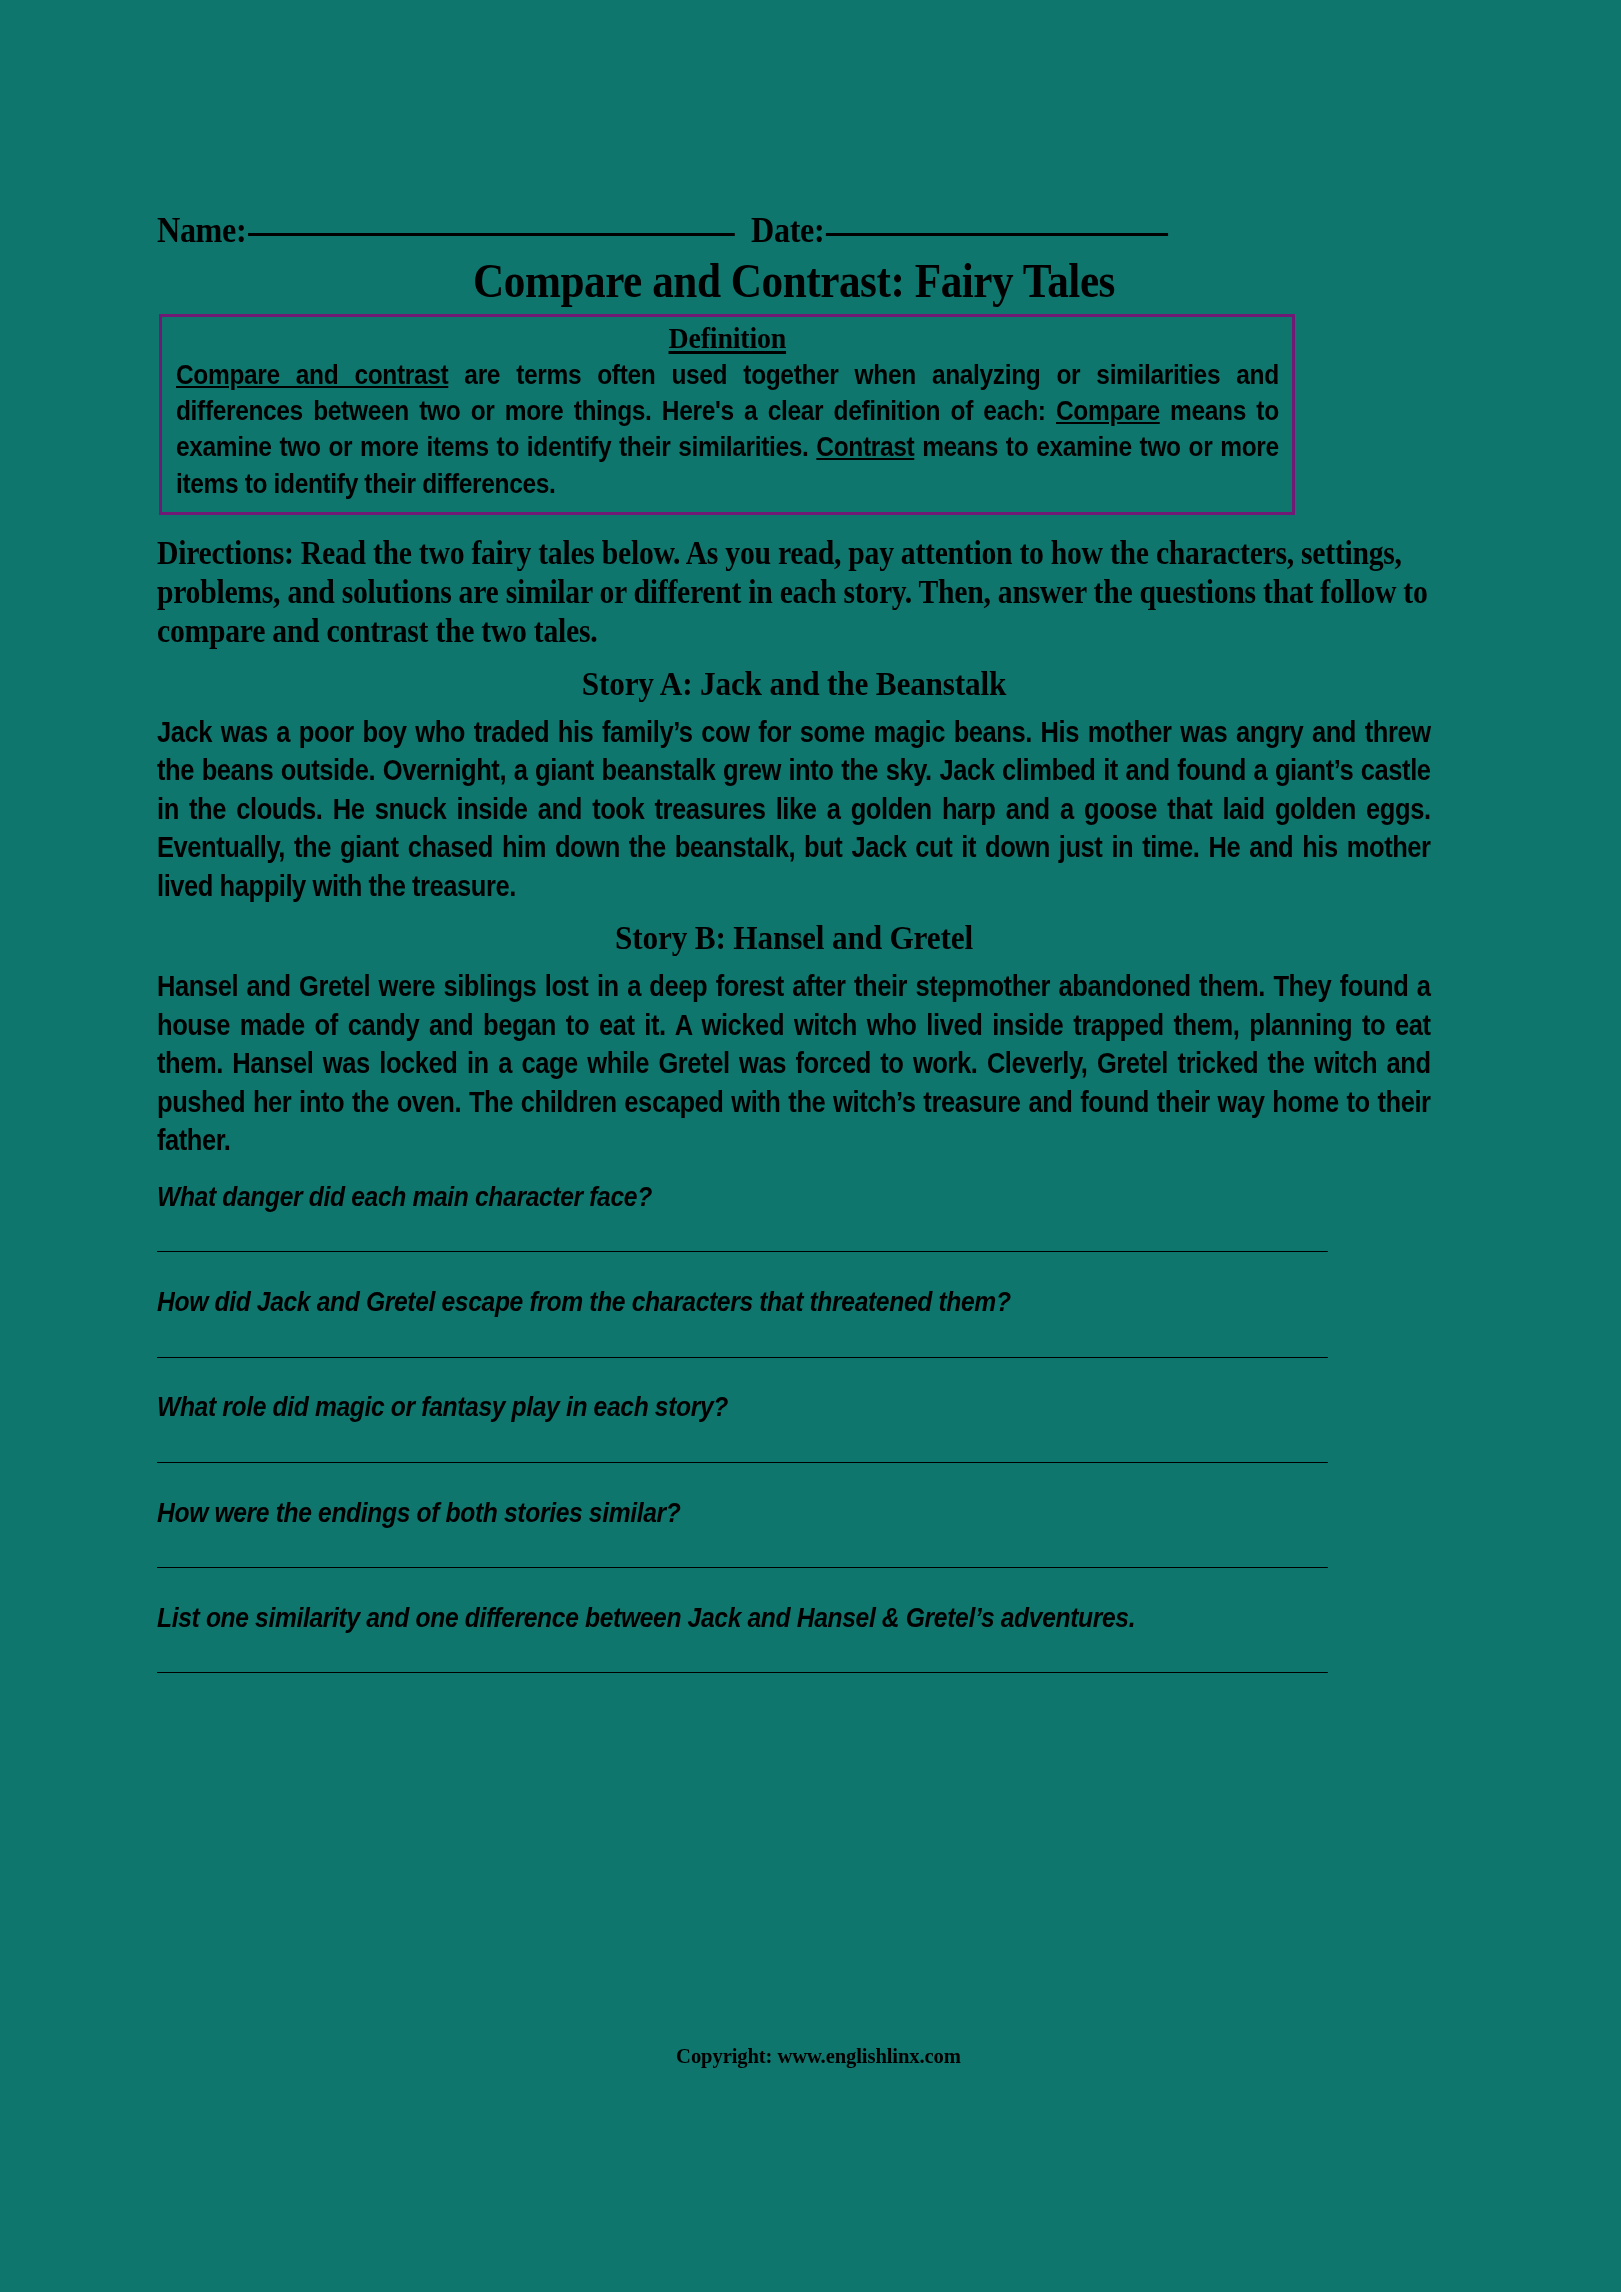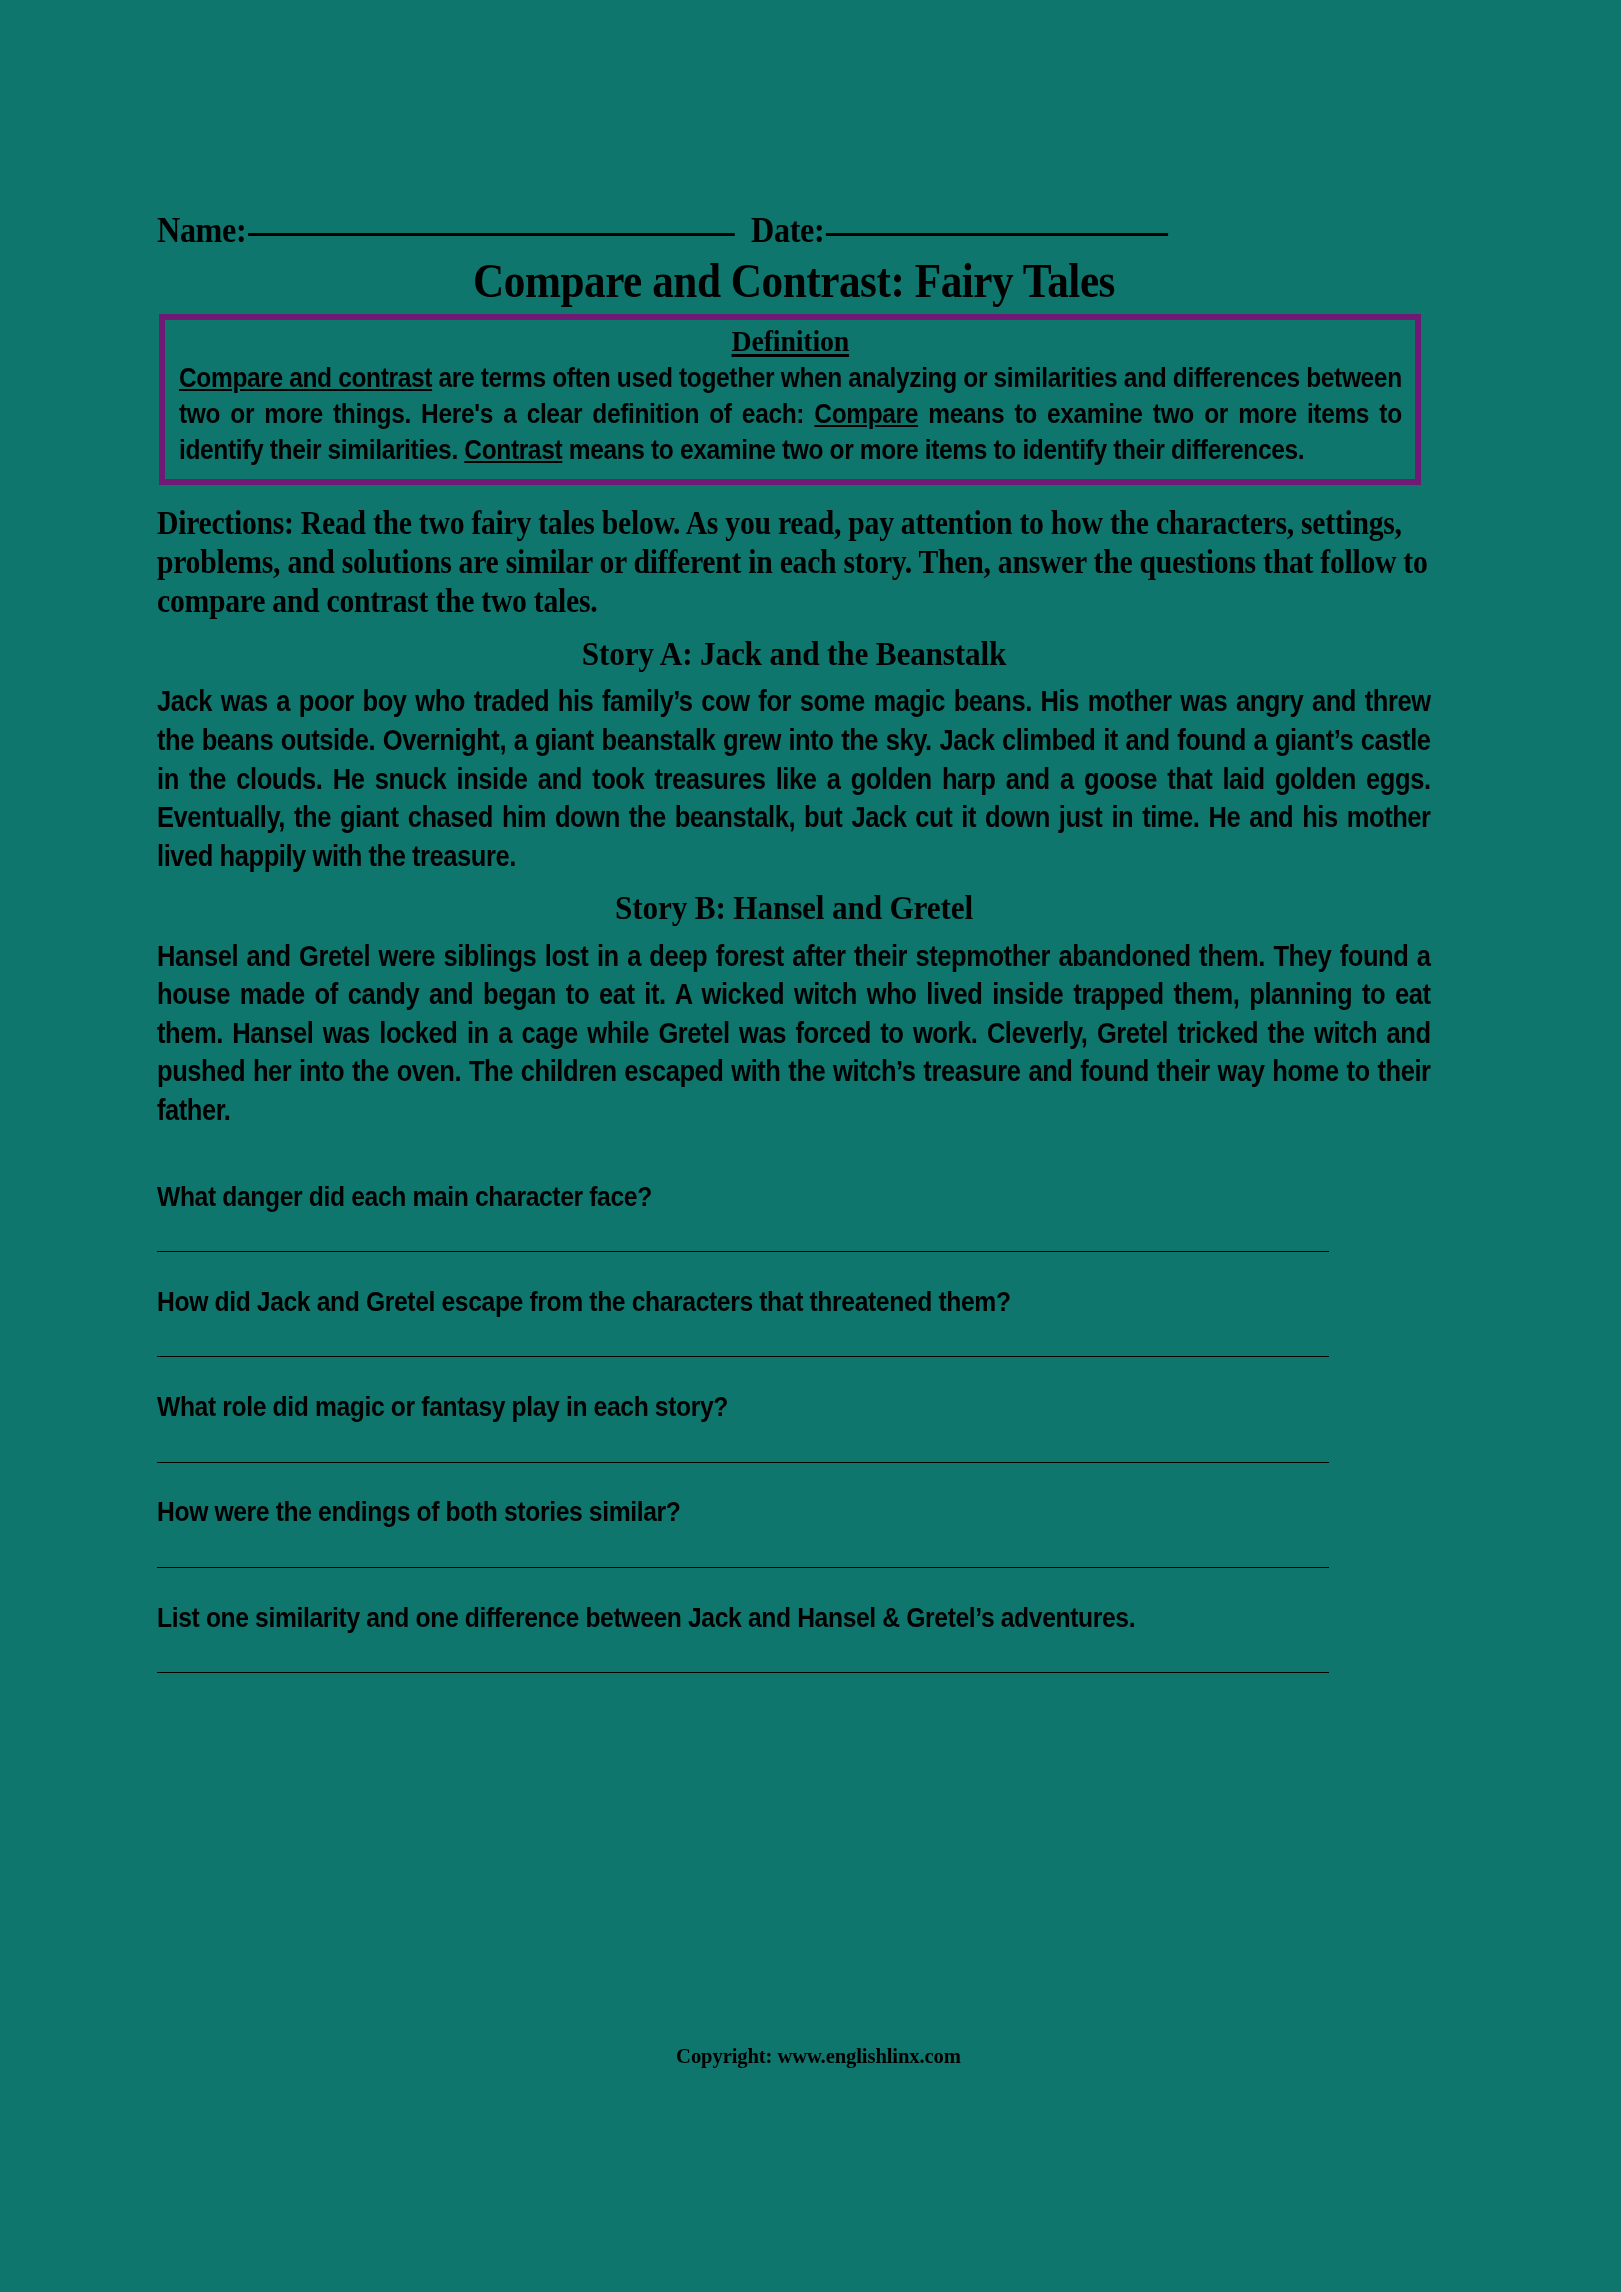--- a/index.html
+++ b/index.html
@@ -63,24 +63,24 @@
     font-weight: bold;
     font-size: 48px;
     line-height: 1.02;
     letter-spacing: -0.5px;
     margin: 5.9px 0 7.8px 0;
     transform: scaleX(0.90);
   }
 
   
   .defbox {
-    border: 6px solid #701a75;
+    border: 3px solid #701a75;
     padding: 3.9px 13.7px 9.8px 13.7px;
     box-sizing: border-box;
-    width: 1262px;
+    width: 1136px;
     margin: 0 0 0 2px;
   }
   .defbox-title {
     text-align: center;
     font-family: "Liberation Serif", serif;
     font-weight: bold;
     font-size: 30px;
     text-decoration: underline;
     text-underline-offset: 2.9px;
     letter-spacing: -0.2px;
@@ -137,21 +137,22 @@
     text-align: justify;
     letter-spacing: -0.5px;
     transform: scaleX(0.88);
     transform-origin: left top;
     width: 113.6%;
     margin: 0;
   }
 
   
   .questions {
-    margin-top: 51px;
+    margin-top: 21px;
+    font-style: italic;
   }
   .q-block { margin-bottom: 0; }
   .q-text {
     font-family: "Liberation Sans", sans-serif;
     font-weight: bold;
     font-size: 27.4px;
     letter-spacing: -0.4px;
     line-height: 1.2;
     transform: scaleX(0.90);
     transform-origin: left top;

